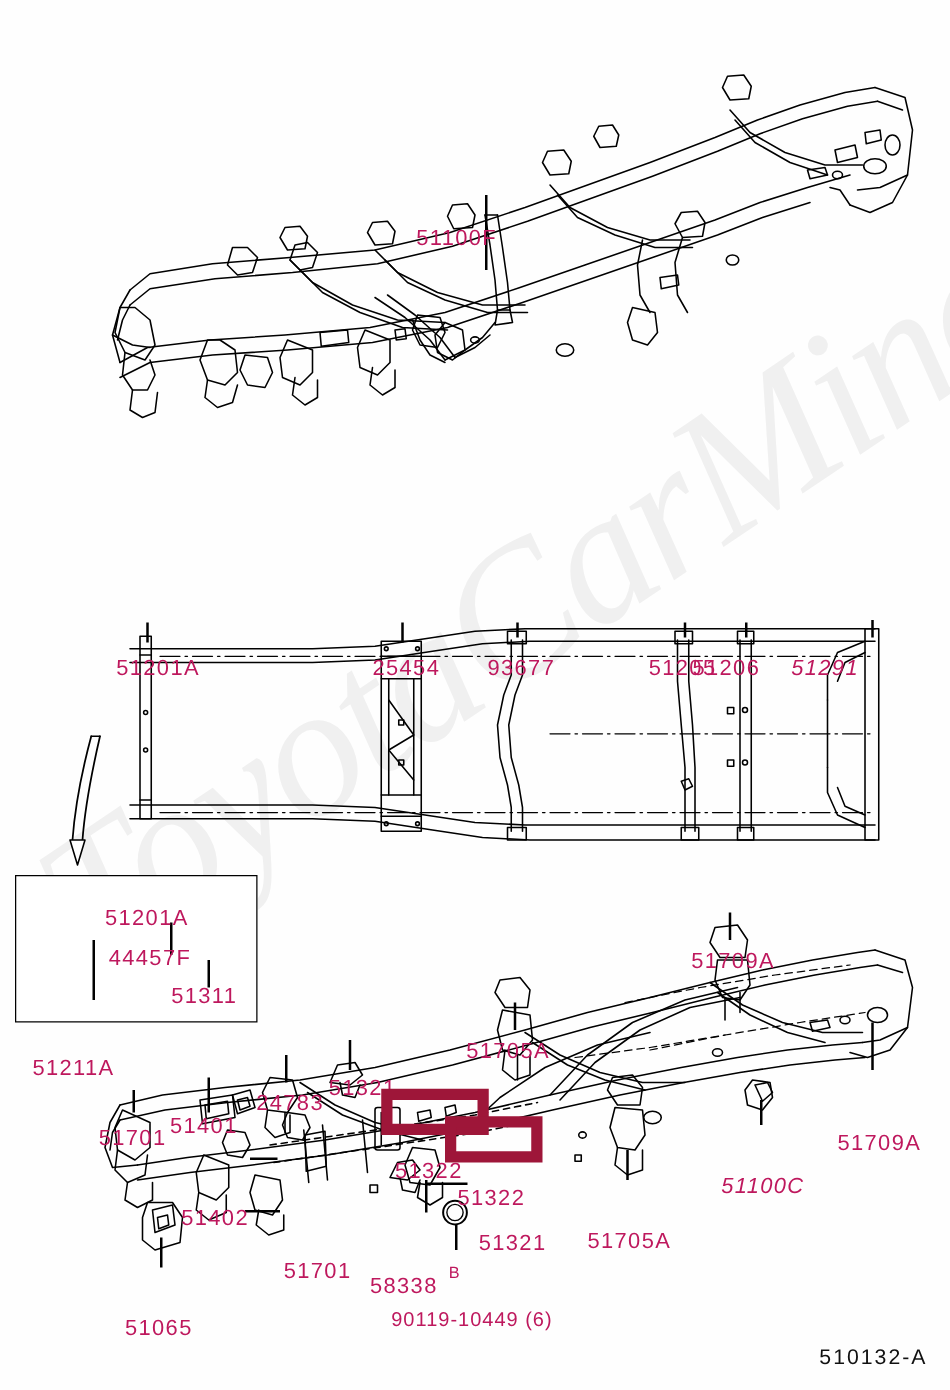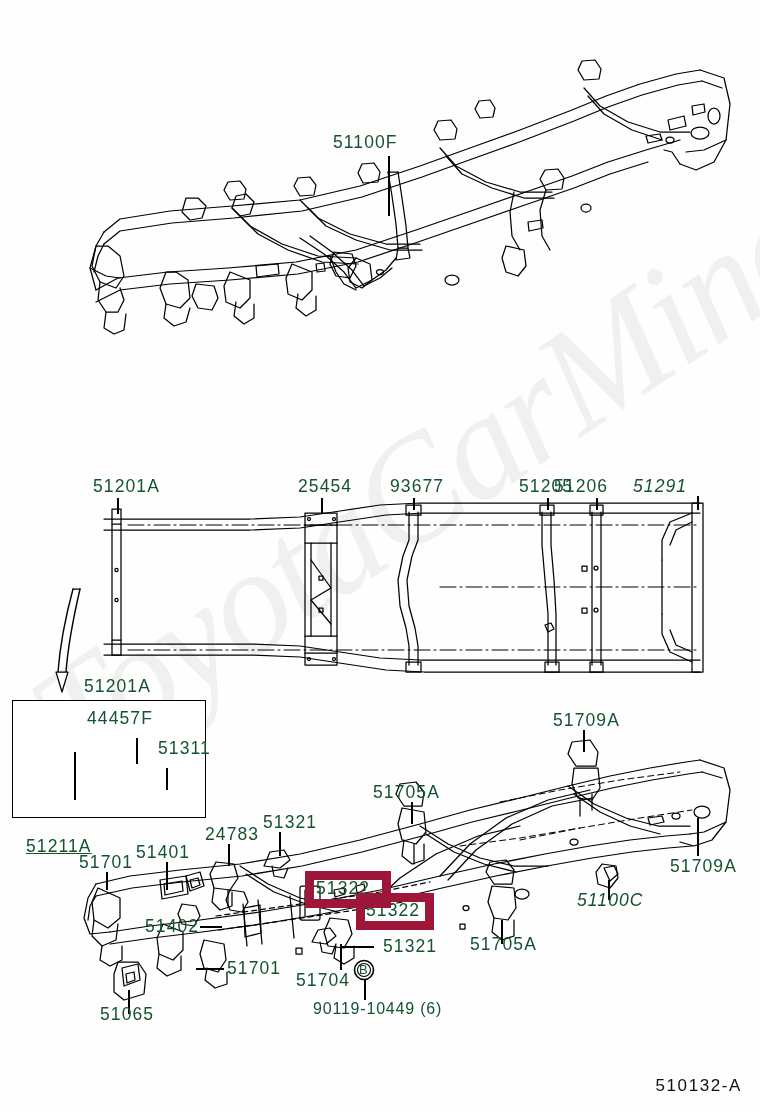--- a/index.html
+++ b/index.html
@@ -41,24 +41,25 @@
     white-space: nowrap;
     font-weight: 400;
   }
 
   
   .lbl {
     position: absolute;
     font-family: "Liberation Sans", sans-serif;
     font-size: 17.5px;
     letter-spacing: 1.1px;
-    color: #14532d;
+    color: #be185d;
     white-space: nowrap;
     z-index: 30;
     font-weight: 500;
+    margin-top: 48px;
   }
   .lbl.sm { font-size: 16px; letter-spacing: .8px; }
 
   
   .leader {
     position: absolute;
     background: #000;
     z-index: 20;
   }
   .leader.v { width: 1.6px; }
@@ -429,36 +430,36 @@
 
   <div class="lbl" style="left:93px; top:476px;">51201A</div>
   <div class="lbl" style="left:298px; top:476px;">25454</div>
   <div class="lbl" style="left:390px; top:476px;">93677</div>
   <div class="lbl" style="left:519px; top:476px;">51205</div>
   <div class="lbl" style="left:554px; top:476px;">51206</div>
   <div class="lbl" style="left:633px; top:476px;font-style:italic;">51291</div>
   <div class="lbl" style="left:84px; top:676px;">51201A</div>
 
   <div class="lbl" style="left:87px; top:708px;">44457F</div>
-  <div class="lbl" style="left:158px; top:738px;">51311</div>
-  <div class="lbl" style="left:26px; top:836px;text-decoration:underline;">51211A</div>
+  <div class="lbl" style="left:137px; top:738px;">51311</div>
+  <div class="lbl" style="left:26px; top:796px;">51211A</div>
 
   <div class="lbl" style="left:553px; top:710px;">51709A</div>
   <div class="lbl" style="left:670px; top:856px;">51709A</div>
   <div class="lbl" style="left:373px; top:782px;">51705A</div>
   <div class="lbl" style="left:470px; top:934px;">51705A</div>
   <div class="lbl" style="left:263px; top:812px;">51321</div>
   <div class="lbl" style="left:383px; top:936px;">51321</div>
   <div class="lbl" style="left:205px; top:824px;">24783</div>
   <div class="lbl" style="left:79px; top:852px;">51701</div>
   <div class="lbl" style="left:227px; top:958px;">51701</div>
   <div class="lbl" style="left:136px; top:842px;">51401</div>
   <div class="lbl" style="left:145px; top:916px;">51402</div>
   <div class="lbl" style="left:100px; top:1004px;text-align:right;">51065</div>
-  <div class="lbl" style="left:296px; top:970px;">51704</div>
+  <div class="lbl" style="left:296px; top:970px;">58338</div>
   <div class="lbl" style="left:577px; top:890px;font-style:italic;">51100C</div>
   <div class="lbl sm" style="left:313px; top:1000px;">90119-10449 (6)</div>
 
   <div class="hl-box" style="left:305px; top:871px; width:86px; height:37px; border:9px solid #9e1639;"></div>
   <div class="lbl" style="left:316px; top:878px;">51322</div>
 
   <div class="hl-box" style="left:356px; top:893px; width:78px; height:37px; border:9px solid #9e1639;"></div>
   <div class="lbl" style="left:366px; top:900px;">51322</div>
 
   <div class="lbl sm" style="left:359px; top:962px; font-size:13px; letter-spacing:0;">B</div>

